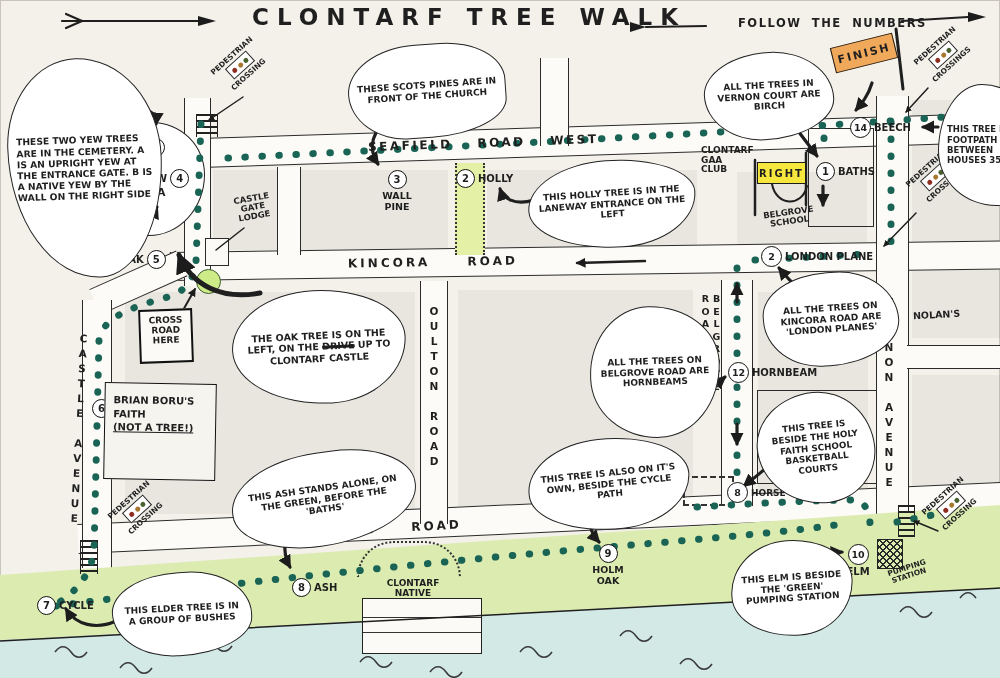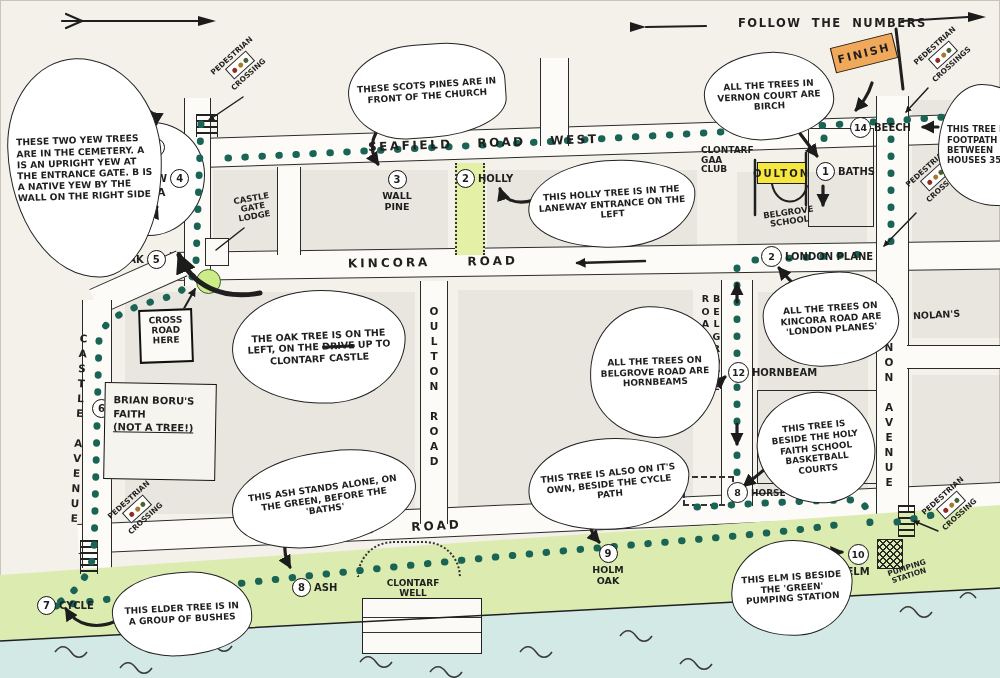--- a/index.html
+++ b/index.html
@@ -155,40 +155,41 @@
       <path class="wave" d="m620 636 c5 -7 11 -7 16 0 c5 7 11 7 16 0"></path>
       <path class="wave" d="m760 628 c5 -7 11 -7 16 0 c5 7 11 7 16 0"></path>
       <path class="wave" d="m900 612 c5 -7 11 -7 16 0 c5 7 11 7 16 0"></path>
       <path class="wave" d="m430 672 c5 -7 11 -7 16 0 c5 7 11 7 16 0"></path>
       <path class="wave" d="m120 668 c5 -7 11 -7 16 0 c5 7 11 7 16 0"></path>
       <path class="wave" d="m680 664 c5 -7 11 -7 16 0 c5 7 11 7 16 0"></path>
       <path class="wave" d="m960 598 c5 -7 11 -7 16 0"></path>
     </g>
   </svg>
 
+  <div class="abs lbl" style="left:252px;top:5px;font-size:23px;letter-spacing:8px">CLONTARF TREE WALK</div>
   <div class="abs lbl" style="left:738px;top:17px;font-size:11.5px;letter-spacing:1.5px;word-spacing:5px">FOLLOW THE NUMBERS</div>
 
   <div class="abs lbl" style="left:368px;top:137px;font-size:12px;letter-spacing:2.5px;word-spacing:18px;transform:rotate(-2deg)">SEAFIELD ROAD WEST</div>
   <div class="abs lbl" style="left:348px;top:256px;font-size:12px;letter-spacing:3px;word-spacing:30px;transform:rotate(-1deg)">KINCORA ROAD</div>
   <div class="abs lbl" style="left:286px;top:523px;font-size:12px;letter-spacing:3px;word-spacing:24px;transform:rotate(-3deg)">CLONTARF ROAD</div>
   <div class="abs vt" style="left:72px;top:332px;height:228px;font-size:10.5px;transform:rotate(3deg)">CASTLE AVENUE</div>
   <div class="abs vt" style="left:428px;top:305px;height:205px;font-size:10.5px">OULTON ROAD</div>
   <div class="abs vt" style="left:700px;top:293px;height:155px;font-size:9.5px;letter-spacing:1.5px">BELGROVE ROAD</div>
   <div class="abs vt" style="left:883px;top:296px;height:200px;font-size:10.5px">VERNON AVENUE</div>
 
   <div class="abs lbl wrap" style="left:228px;top:194px;width:50px;font-size:8.5px;transform:rotate(-10deg);text-align:center">CASTLE GATE LODGE</div>
   <div class="abs lbl wrap" style="left:80px;top:224px;width:56px;font-size:8.5px;transform:rotate(-25deg);text-align:center">CLONTARF CASTLE</div>
   <div class="abs lbl wrap" style="left:701px;top:146px;width:40px;font-size:9px">CLONTARF GAA CLUB</div>
   <div class="abs lbl wrap" style="left:763px;top:208px;width:52px;font-size:8.5px;transform:rotate(-8deg);text-align:center">BELGROVE SCHOOL</div>
-  <div class="abs lbl wrap" style="left:374px;top:579px;width:78px;font-size:9px;text-align:center">CLONTARF WELL</div>
+  <div class="abs lbl wrap" style="left:374px;top:579px;width:78px;font-size:9px;text-align:center">CLONTARF NATIVE</div>
   <div class="abs lbl" style="left:913px;top:310px;font-size:9.5px;transform:rotate(-3deg)">NOLAN'S</div>
   <div class="abs lbl wrap" style="left:886px;top:564px;width:44px;font-size:7.5px;transform:rotate(-18deg);text-align:center">PUMPING STATION</div>
   <div class="abs sign wrap" style="left:139px;top:309px;width:50px;height:46px;font-size:9px;padding-top:4px;transform:rotate(-2deg)">CROSS ROAD HERE</div>
 
-  <div class="abs banner" style="left:757px;top:162px;width:47px;height:20px;background:var(--start_flag);font-size:10px">OULTON</div>
+  <div class="abs banner" style="left:757px;top:162px;width:47px;height:20px;background:var(--start_flag);font-size:10px">RIGHT</div>
   <div class="abs banner" style="left:832px;top:40px;width:62px;height:24px;background:var(--finish_flag);font-size:11px;transform:rotate(-14deg)">FINISH</div>
 
   <div class="abs xing" style="left:205px;top:48px;width:70px">
     <span>PEDESTRIAN</span>
     <span class="tl">
         <i style="background:#8f2b1f"></i>
         <i style="background:#a8772e"></i>
         <i style="background:#49622e"></i>
       </span>
     <span>CROSSING</span>

